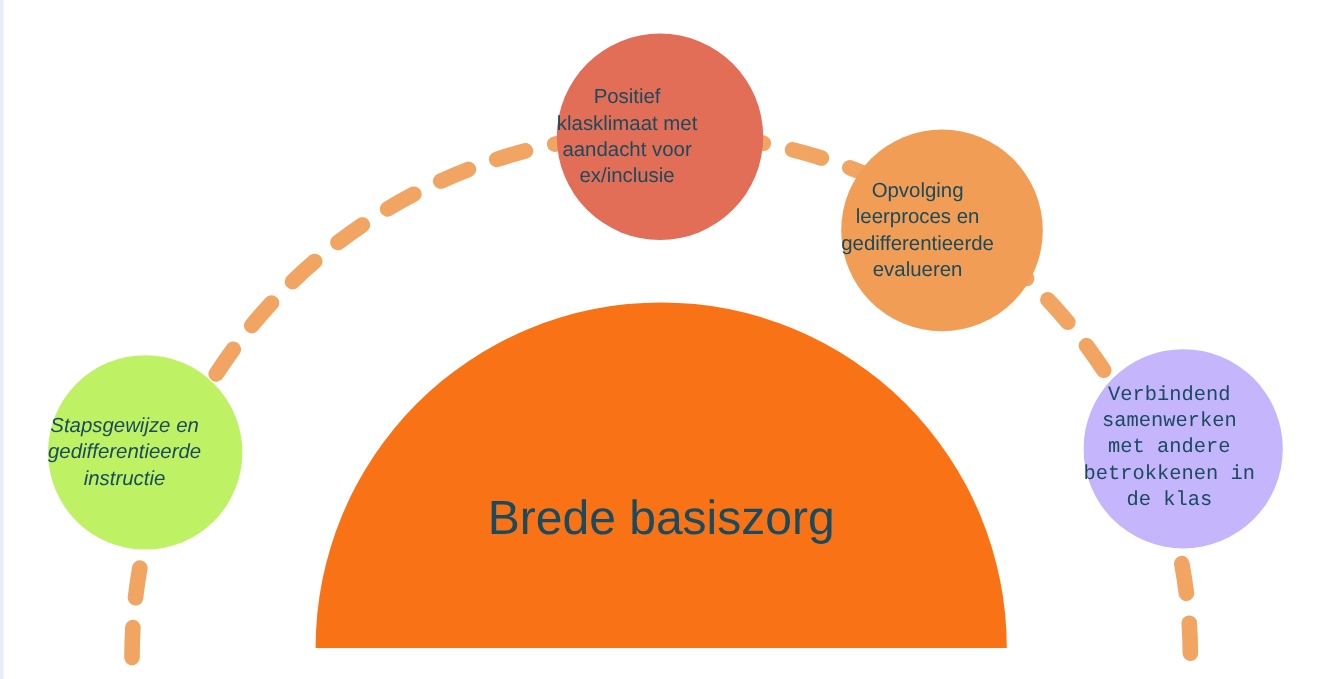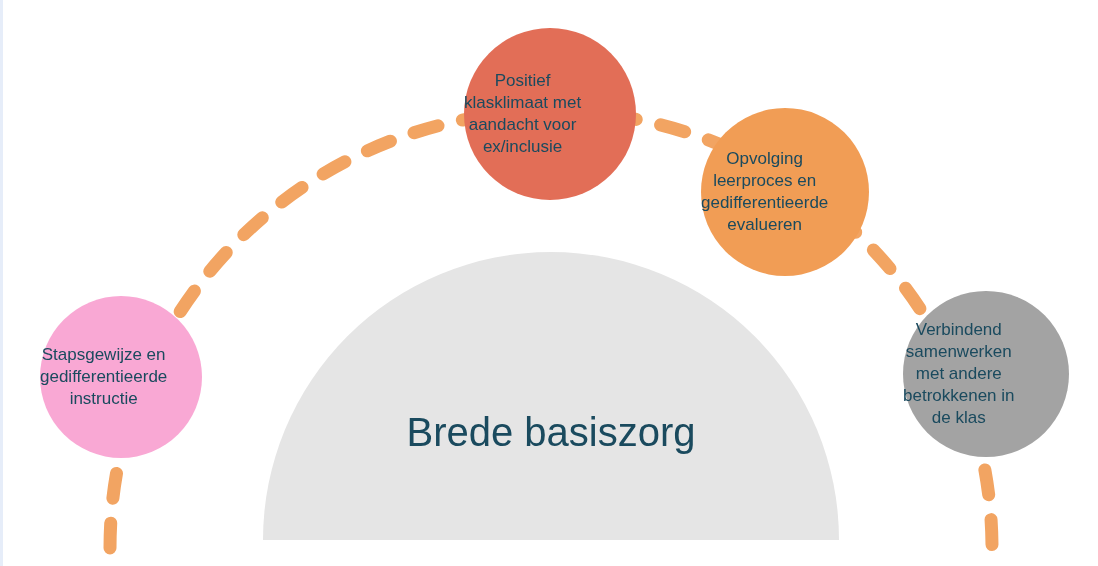--- a/index.html
+++ b/index.html
@@ -69,46 +69,46 @@
 <body>
 
 <div class="canvas">
 
   <div class="left-edge"></div>
 
   <svg class="connector-svg" width="1098" height="566" viewBox="0 0 1098 566">
     <path d="M 110 548 A 441 437 0 0 1 992 548" fill="none" stroke="#f2a462" stroke-width="13" stroke-linecap="round" stroke-dasharray="25 25" style="stroke: rgb(242, 164, 98);"></path>
   </svg>
 
-  <div class="semicircle" style="background: #e5e5e5;">
+  <div class="semicircle" style="background: #f97316;">
     <div class="title" style="color: rgb(26, 74, 94);">Brede basiszorg</div>
   </div>
 
-  <div class="node node-1" style="background: #f9a8d4;">
+  <div class="node node-1" style="background: #bef264; font-style: italic;">
     <span class="node-label" style="color: rgb(26, 74, 94);">Stapsgewijze en
 gedifferentieerde
 instructie</span>
   </div>
 
 
   <div class="node node-3" style="background: rgb(226, 110, 87);">
     <span class="node-label" style="color: rgb(26, 74, 94);">Positief
 klasklimaat met
 aandacht voor
 ex/inclusie</span>
   </div>
 
   <div class="node node-4" style="background: rgb(241, 157, 85);">
     <span class="node-label" style="color: rgb(26, 74, 94);">Opvolging
 leerproces en
 gedifferentieerde
 evalueren</span>
   </div>
 
-  <div class="node node-5" style="background: #a3a3a3;">
+  <div class="node node-5" style="background: #c4b5fd; font-family: Liberation Mono, monospace;">
     <span class="node-label" style="color: rgb(26, 74, 94);">Verbindend
 samenwerken
 met andere
 betrokkenen in
 de klas</span>
   </div>
 
 </div>
 
 </body></html>

